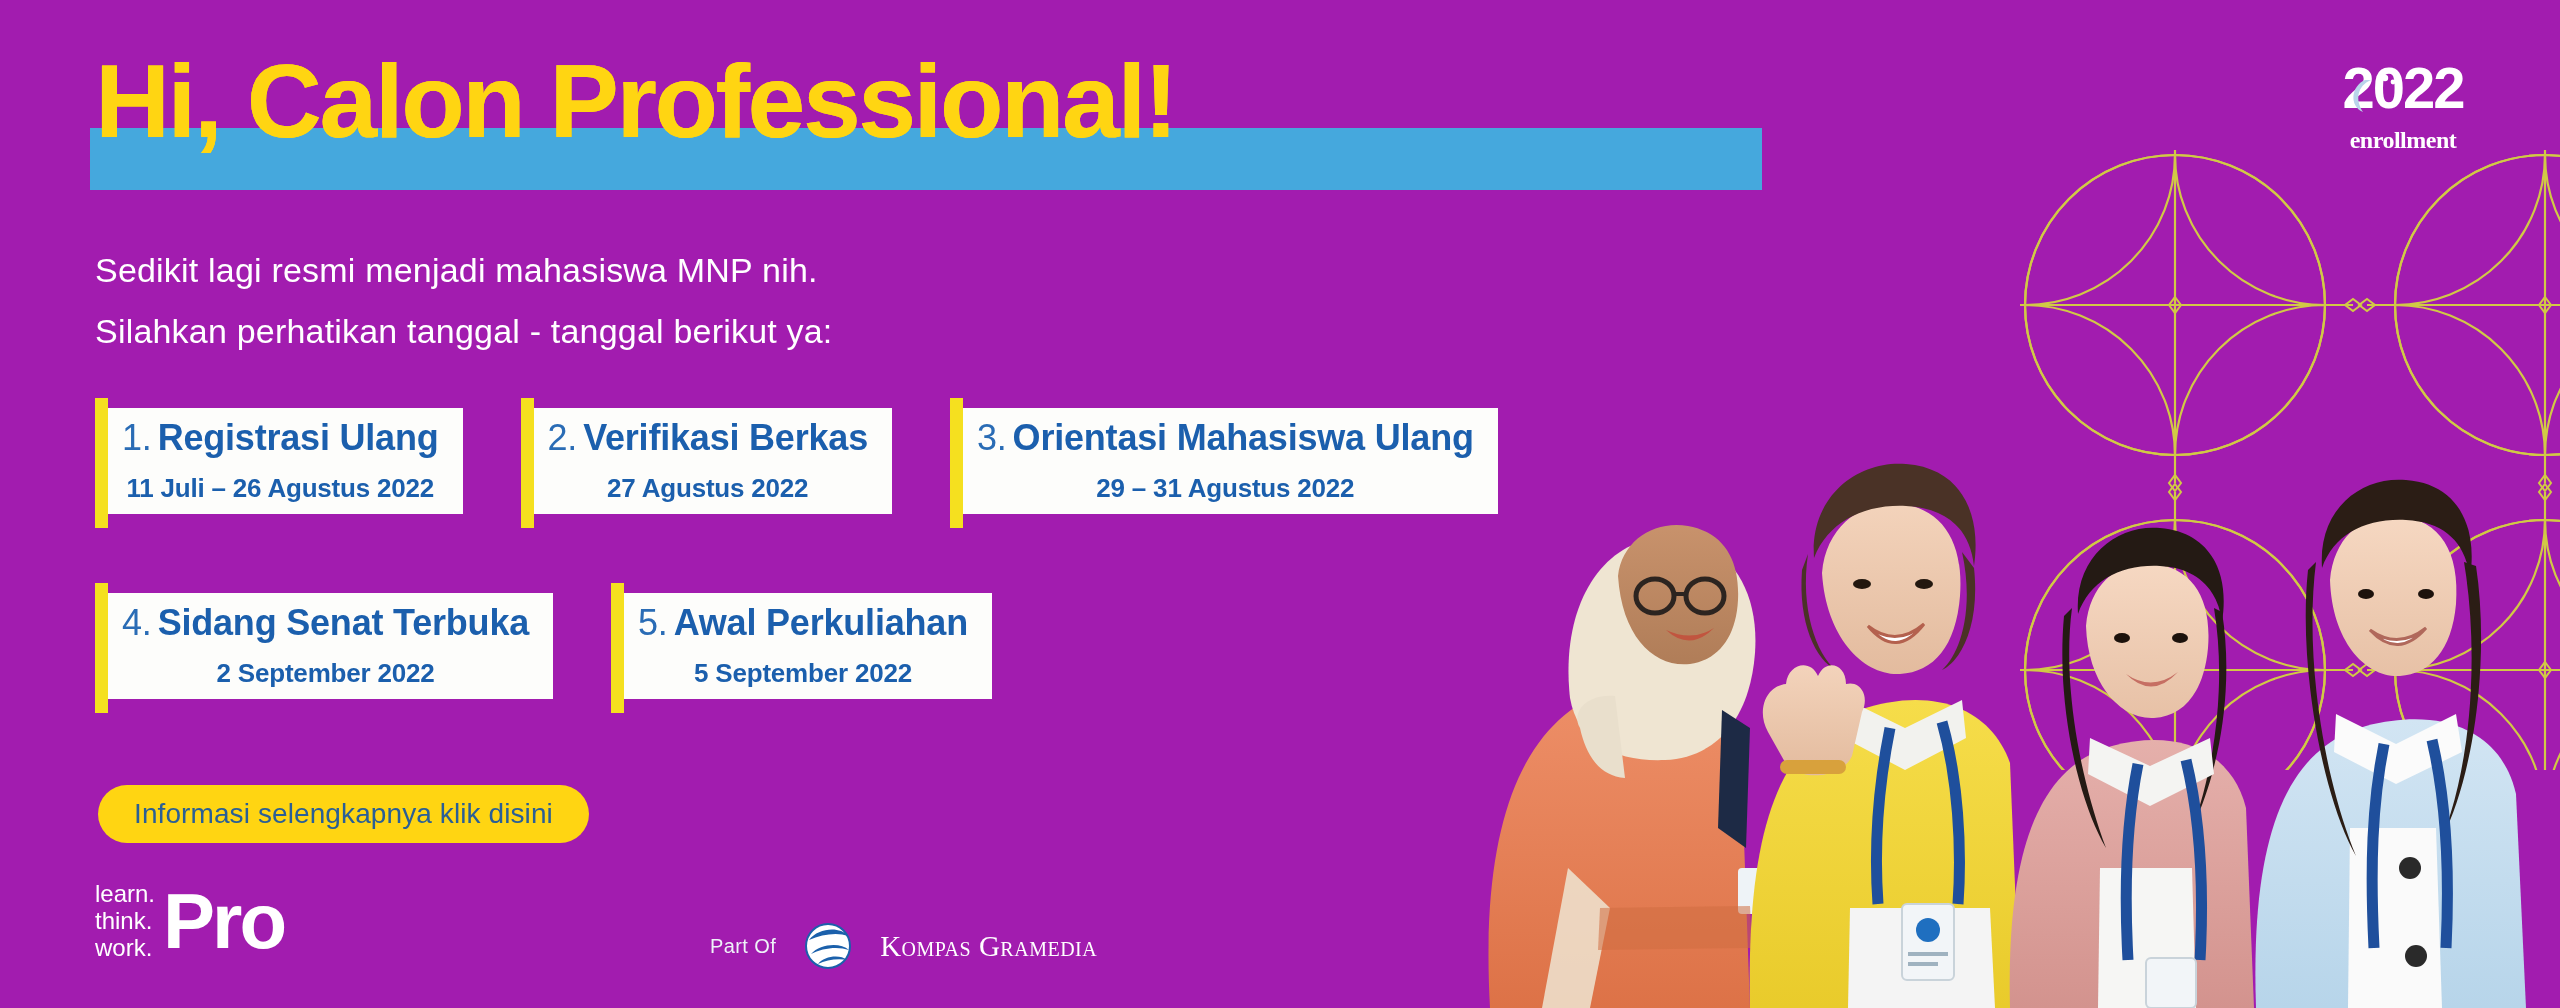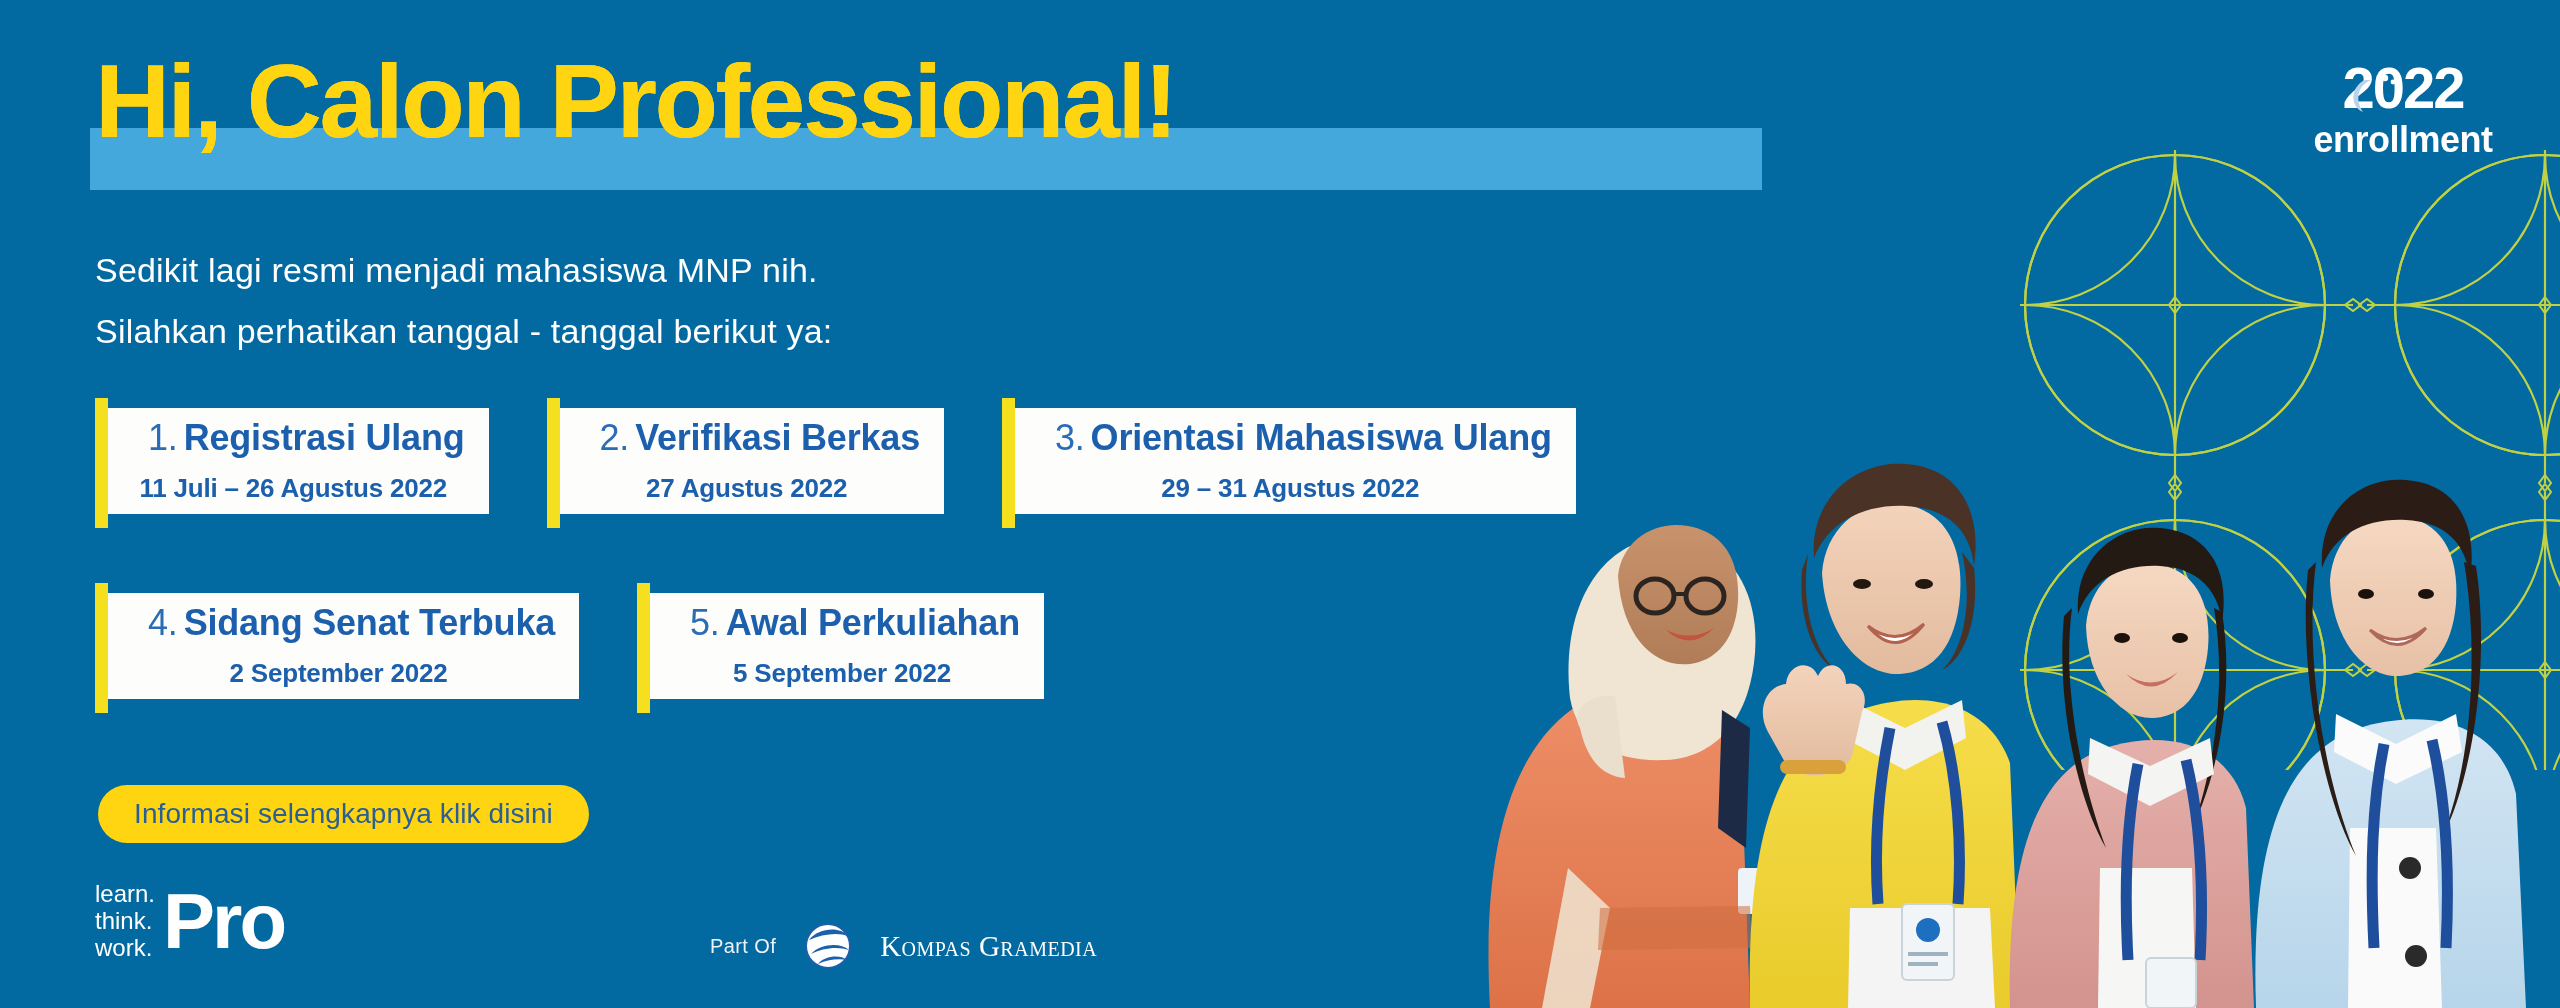--- a/index.html
+++ b/index.html
@@ -7,21 +7,21 @@
   html,body{ background:#0e4c8a; }
   body{
     font-family:"Liberation Sans", sans-serif;
     -webkit-font-smoothing:antialiased;
   }
 
   .banner{
     position:relative;
     width:2560px;
     height:1008px;
-    background:#0369a1;
+    background:#a21caf;
     overflow:hidden;
   }
 
   
   .pattern{
     position:absolute;
     top:150px; right:-20px;
     width:560px; height:620px;
     opacity:.95;
     pointer-events:none;
@@ -100,21 +100,20 @@
     margin:10px 0 14px 0;
     min-width:0;
   }
   .step-title{
     font-size:36px;
     line-height:42px;
     font-weight:800;
     color:#1b5fad;
     white-space:nowrap;
     letter-spacing:-.2px;
-    margin-left:26px;
   }
   .step-num{ font-weight:500; color:#2a6cb5; padding-right:6px; }
   .step-date{
     font-size:26px;
     line-height:34px;
     font-weight:800;
     color:#1b5fad;
     text-align:center;
     white-space:nowrap;
     letter-spacing:-.2px;
@@ -196,24 +195,25 @@
     position:absolute;
     right:52px; top:58px;
     width:210px;
     display:flex;
     flex-direction:column;
     align-items:center;
   }
   .enroll-year{ position:relative; height:62px; width:200px; }
   .enroll-word{
     color:#ffffff;
-    font-size:36px;
+    font-size:24px;
     line-height:40px;
     font-weight:700;
     letter-spacing:-.5px;
+    font-family:Liberation Serif, serif;
   }
 </style>
 </head>
 <body>
 
 <div class="banner">
 
   <svg class="pattern" viewBox="0 0 560 620" xmlns="http://www.w3.org/2000/svg">
     <defs>
       <g id="motif">

